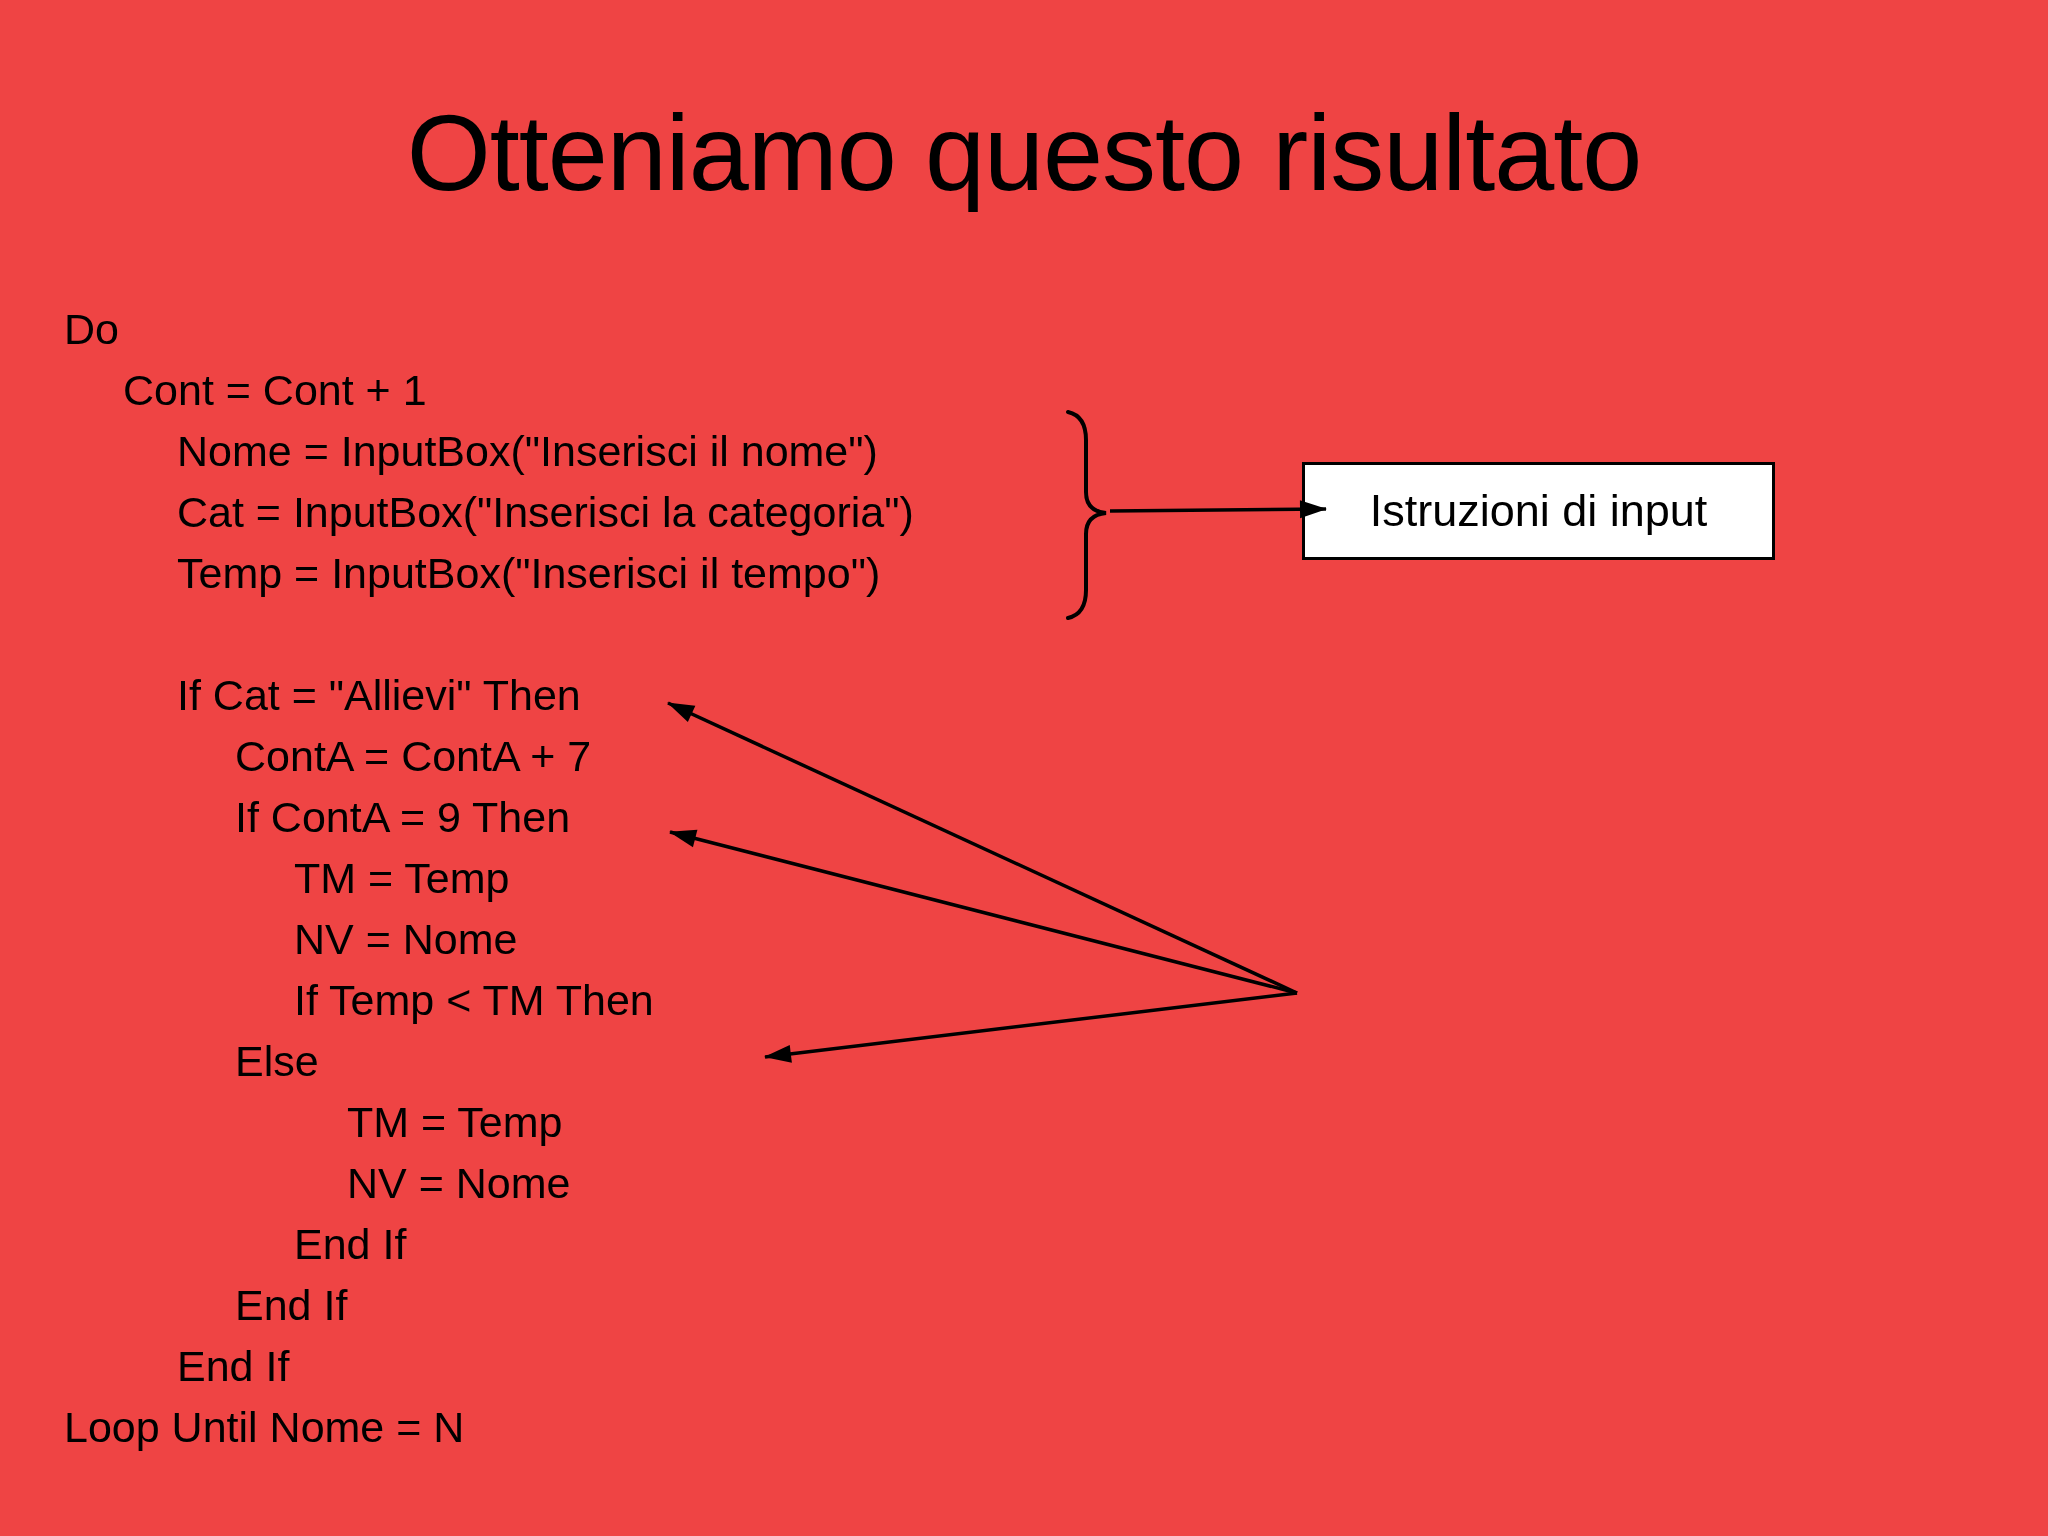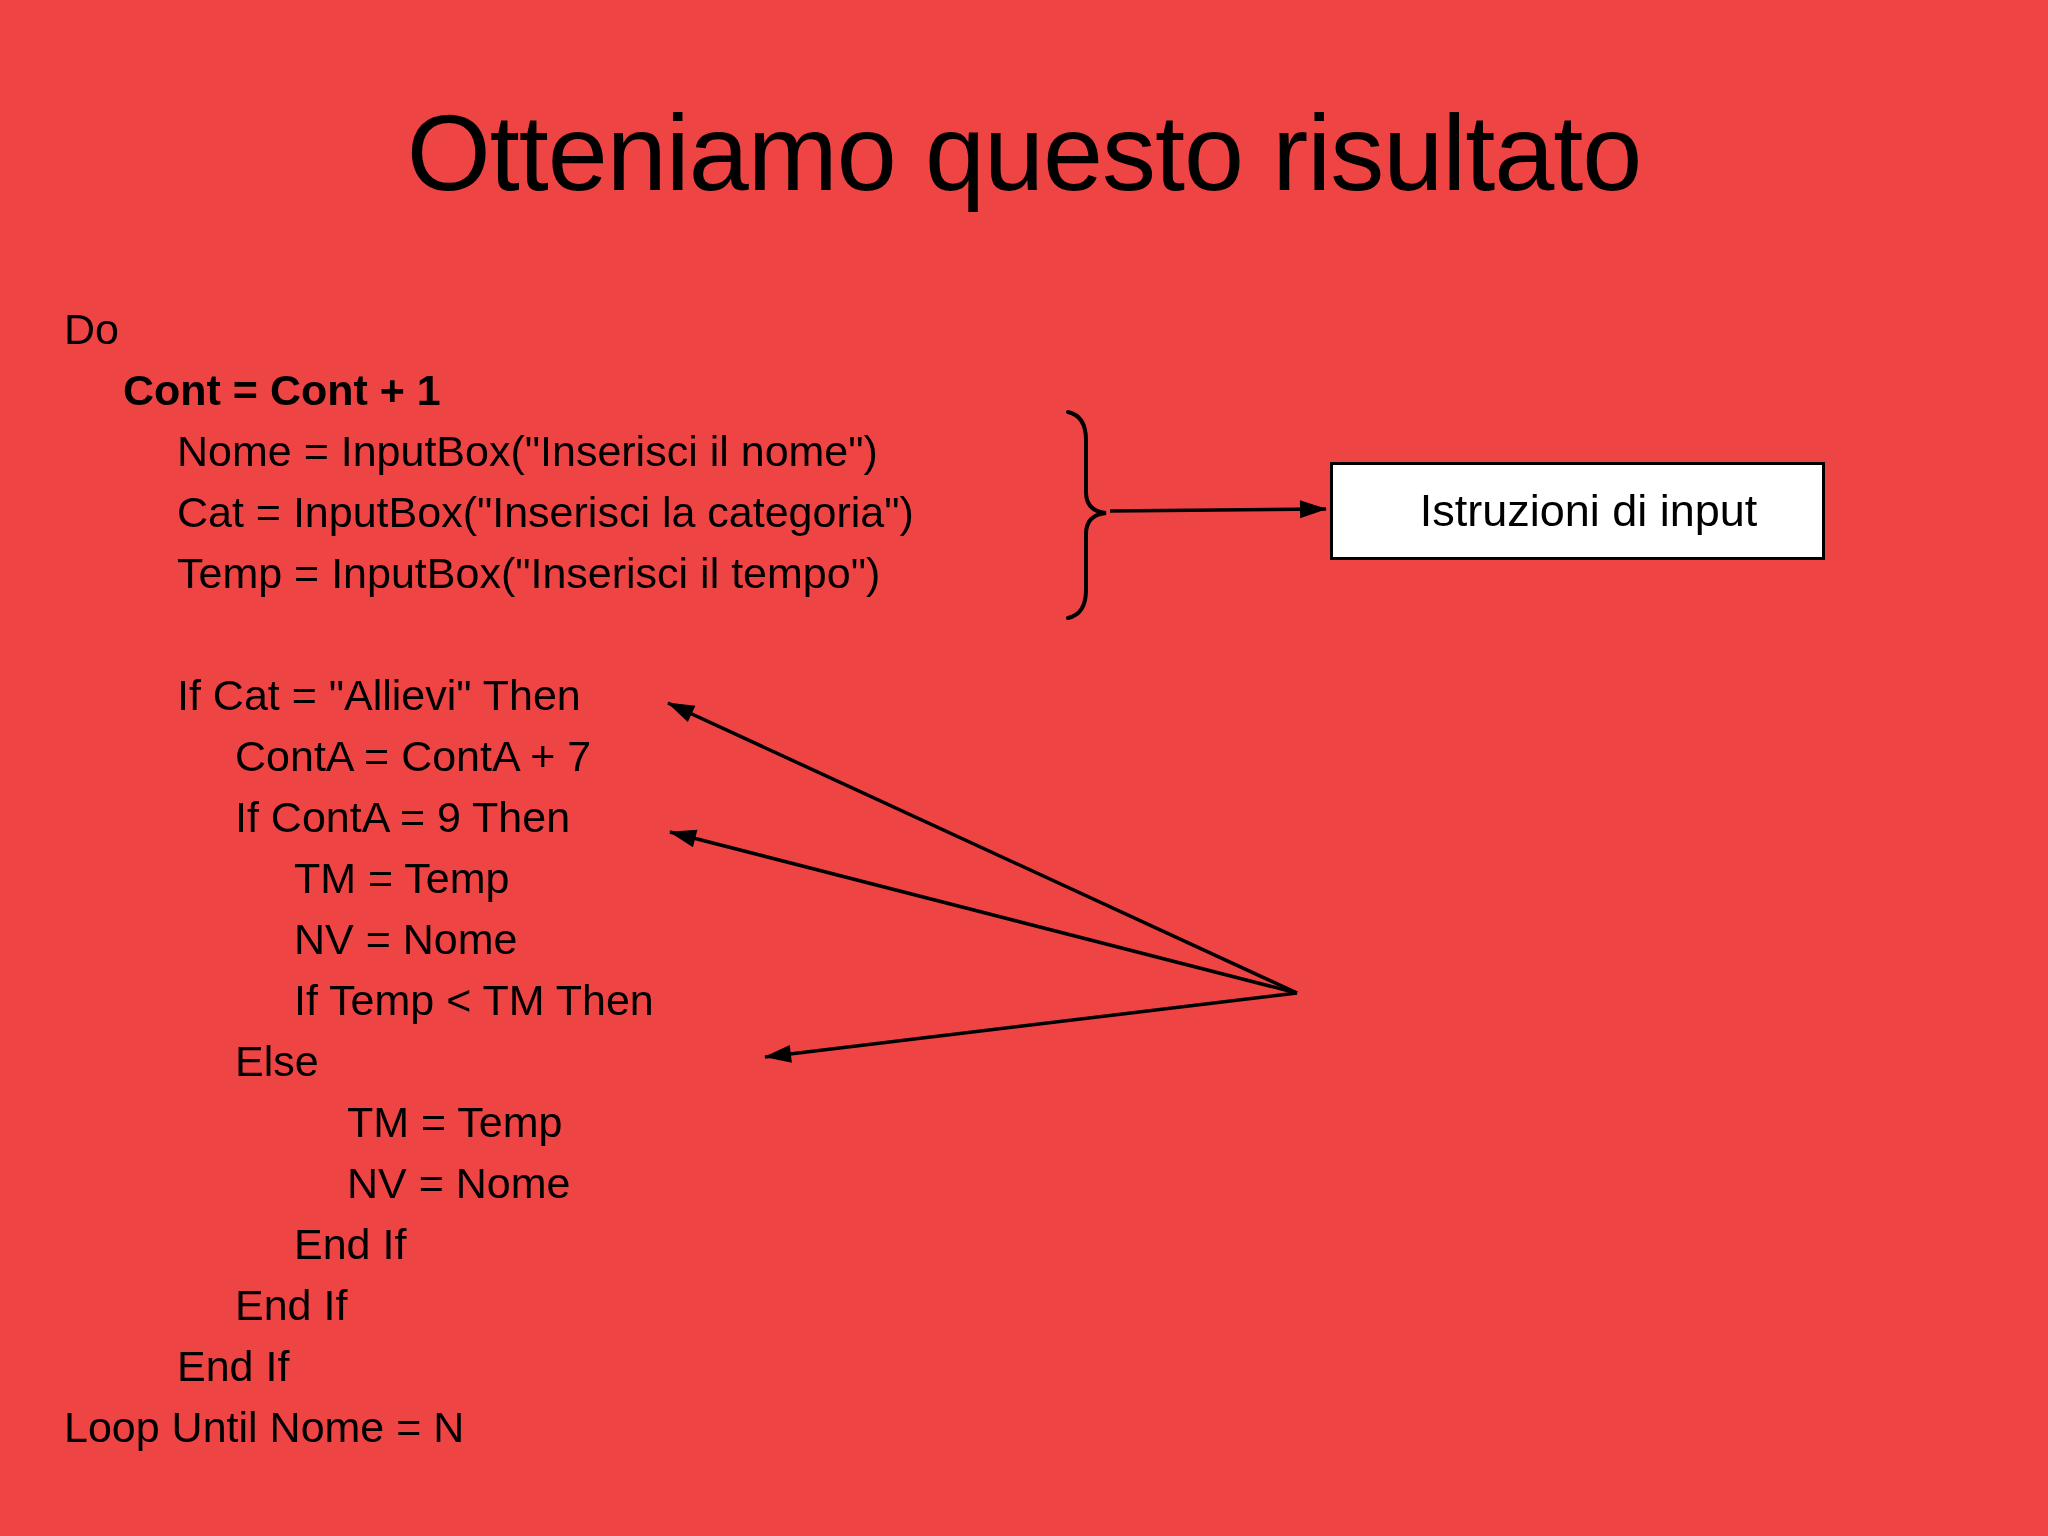--- a/index.html
+++ b/index.html
@@ -20,34 +20,34 @@
     white-space:nowrap;
   }
   .code{
     position:absolute;top:299px;left:0;width:1300px;
     font-size:43px;line-height:61px;
     color:#000;
     white-space:nowrap;
   }
   .code .line{height:61px;}
   .i0{margin-left:64px;}
-  .i1{margin-left:123px;font-weight:bold;}
+  .i1{margin-left:123px;}
   .i2{margin-left:177px;}
   .i3{margin-left:235px;}
   .i4{margin-left:294px;}
   .i5{margin-left:347px;}
   .callout{
     position:absolute;
     border:3px solid #000;
     background:#fff;
     display:flex;align-items:center;justify-content:center;
     font-size:45px;
     white-space:nowrap;
   }
-  .callout-input{left:1330px;top:462px;width:467px;height:92px;padding-left:22px;}
+  .callout-input{left:1302px;top:462px;width:467px;height:92px;}
   .callout-if{left:1313px;top:962px;width:434px;height:76px;}
   .overlay{
     position:absolute;left:0;top:0;width:2048px;height:1536px;
     pointer-events:none;
   }
 </style>
 </head>
 <body>
 
 <div class="slide">

